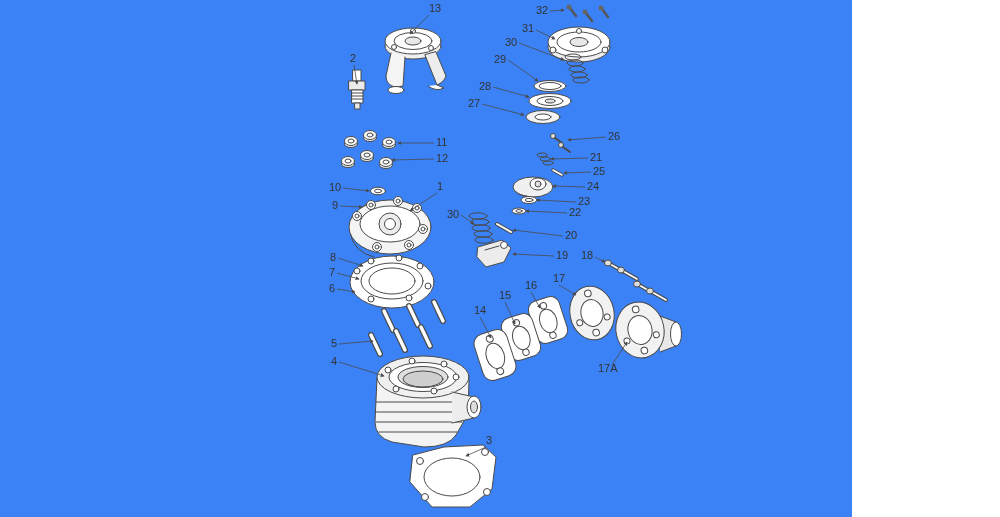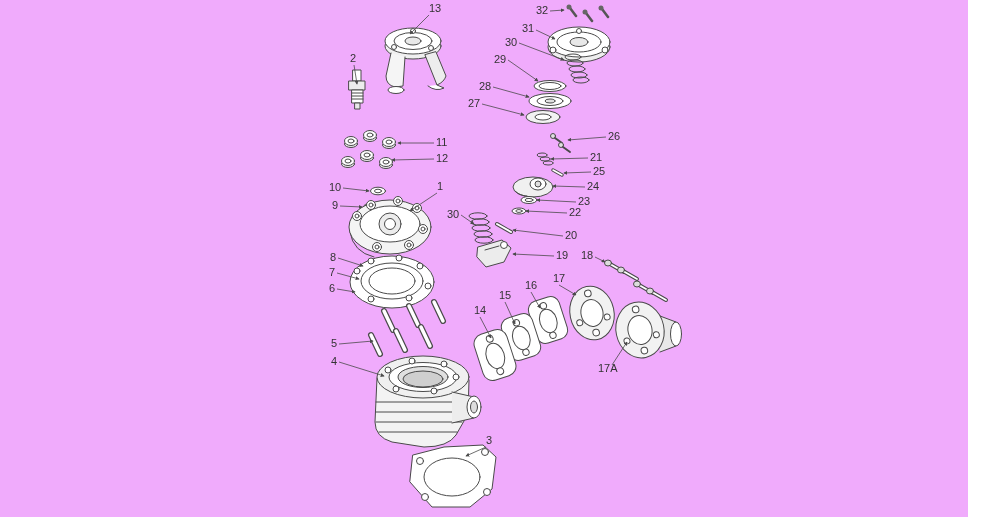--- a/index.html
+++ b/index.html
@@ -1,16 +1,16 @@
 <!DOCTYPE html>
 <html><head>
 <meta charset="utf-8">
 <style>
   html,body{margin:0;padding:0;background:#ffffff;}
-  .stage{position:relative;width:968px;height:517px;background:#f0abfc;overflow:hidden;
+  .stage{position:relative;width:852px;height:517px;background:#3b82f6;overflow:hidden;
          font-family:"Liberation Sans","DejaVu Sans",sans-serif;}
   svg{display:block;}
   .callout{font-family:"Liberation Sans","DejaVu Sans",sans-serif;font-size:11px;fill:#333333;}
   .leader{stroke:#4a4a4a;stroke-width:0.8;fill:none;marker-end:url(#arrowhead);}
   .outline{stroke:#4a4a4a;stroke-width:1;stroke-linejoin:round;stroke-linecap:round;}
 </style>
 </head>
 <body>
 
 <div class="stage">

